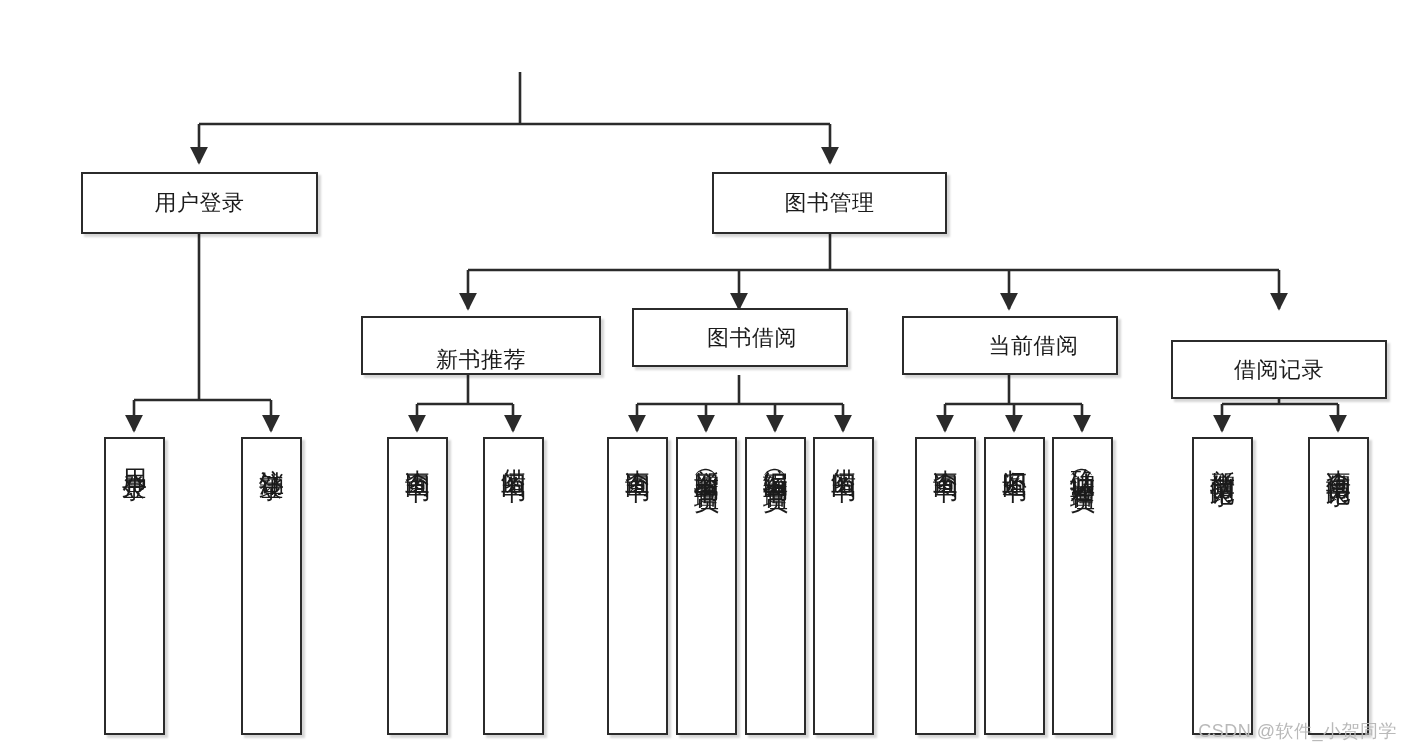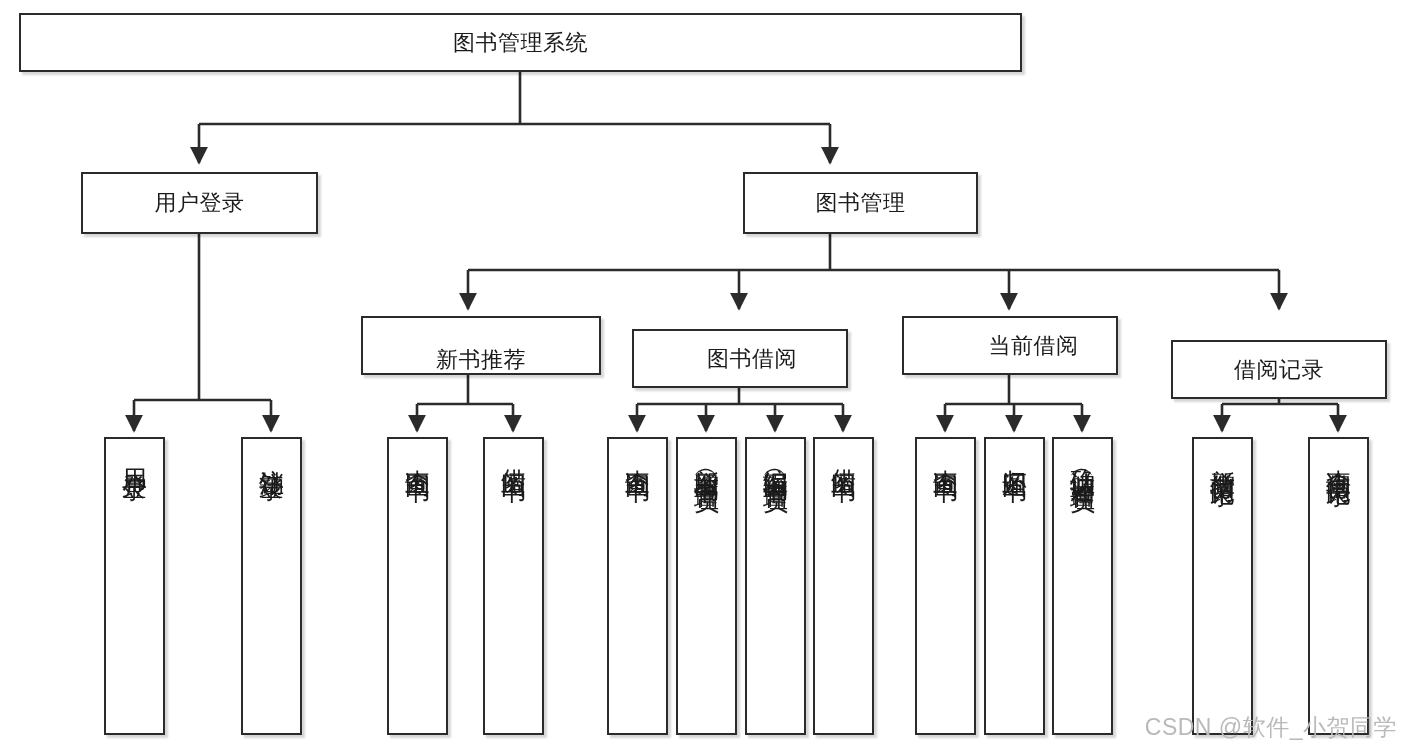--- a/index.html
+++ b/index.html
@@ -55,21 +55,21 @@
     writing-mode: vertical-rl;
     text-orientation: upright;
     font-size: 25px;
     letter-spacing: 3px;
     line-height: 1;
   }
   #watermark {
     position: absolute;
     right: 8px;
     bottom: 4px;
-    font-size: 23px;
+    font-size: 18px;
     color: #b9b9b9;
     letter-spacing: 0.5px;
     z-index: 3;
     white-space: nowrap;
     margin-top: 9px;
   }
 </style>
 </head>
 <body>
 
@@ -122,37 +122,34 @@
       <path d="M 1014 404 L 1014 431" marker-end="url(#arrow)"></path>
       <path d="M 1082 404 L 1082 431" marker-end="url(#arrow)"></path>
 
       <path d="M 1279 375 L 1279 404"></path>
       <path d="M 1222 404 L 1338 404"></path>
       <path d="M 1222 404 L 1222 431" marker-end="url(#arrow)"></path>
       <path d="M 1338 404 L 1338 431" marker-end="url(#arrow)"></path>
     </g>
   </svg>
 
-  <div class="node horiz" style="left:19px; top:13px; width:1003px; height:59px;">
-    <span class="label">图书管理系统</span>
-  </div>
 
   <div class="node horiz" style="left:81px; top:172px; width:237px; height:62px;">
     <span class="label">用户登录</span>
   </div>
 
-  <div class="node horiz" style="left:712px; top:172px; width:235px; height:62px;margin-left:31px;">
+  <div class="node horiz" style="left:712px; top:172px; width:235px; height:62px;">
     <span class="label">图书管理</span>
   </div>
 
   <div class="node horiz" style="left:361px; top:316px; width:240px; height:59px;align-items:flex-end;">
     <span class="label">新书推荐</span>
   </div>
 
-  <div class="node horiz" style="left:632px; top:329px; width:216px; height:59px;padding-left:24px;">
+  <div class="node horiz" style="left:632px; top:308px; width:216px; height:59px;padding-left:24px;">
     <span class="label">图书借阅</span>
   </div>
 
   <div class="node horiz" style="left:902px; top:316px; width:216px; height:59px;padding-left:47px;">
     <span class="label">当前借阅</span>
   </div>
 
   <div class="node horiz" style="left:1171px; top:316px; width:216px; height:59px;margin-top:24px;">
     <span class="label">借阅记录</span>
   </div>

